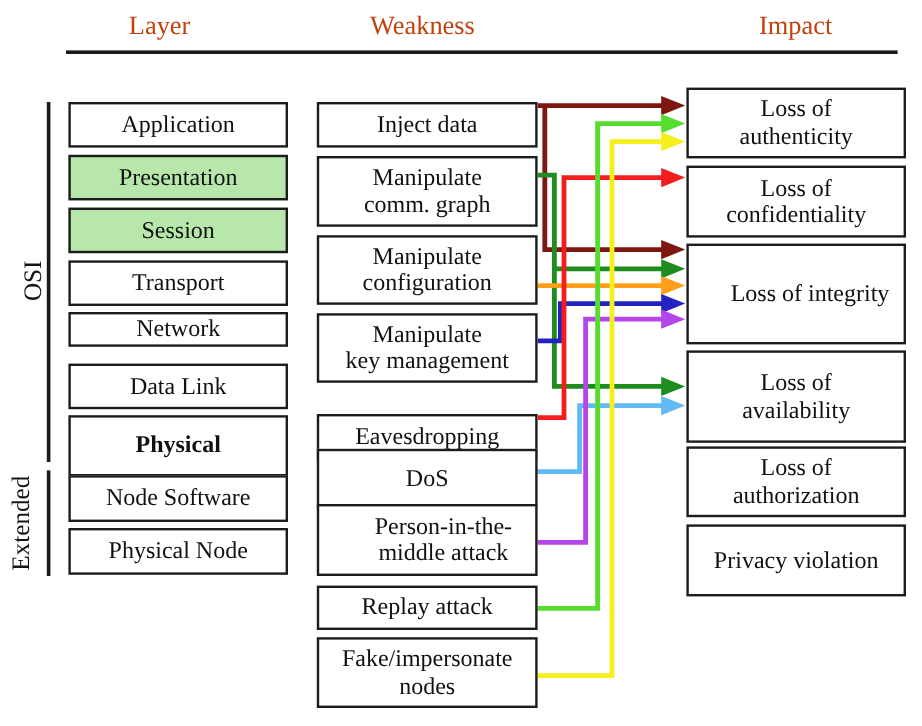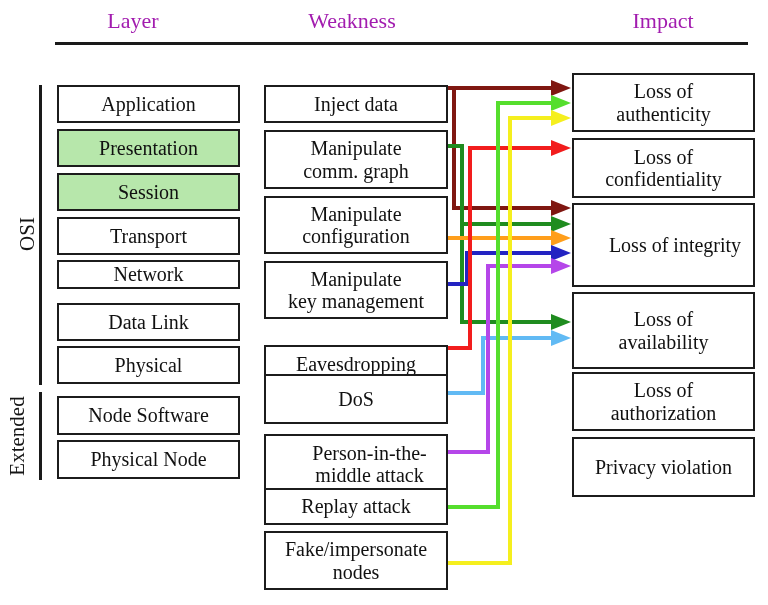--- a/index.html
+++ b/index.html
@@ -3,21 +3,21 @@
 <meta charset="utf-8">
 <style>
   html,body{margin:0;padding:0;background:#ffffff;}
   .canvas{
     position:relative;width:768px;height:605px;background:#ffffff;
     font-family:"Liberation Serif","DejaVu Serif",serif;color:#111;
     overflow:hidden;
   }
   .col-header{
     position:absolute;top:8px;width:160px;text-align:center;
-    font-size:22px;color:#a21caf;
+    font-size:22px;color:#c2410c;
   }
   .header-rule{
     position:absolute;left:55px;top:42px;width:693px;height:3px;background:#1a1a1a;
   }
   .box{
     position:absolute;box-sizing:border-box;border:2.5px solid #1c1c1c;background:#ffffff;
     display:flex;align-items:center;justify-content:center;text-align:center;
     font-size:20px;line-height:1.12;white-space:pre-line;padding:0 1px;
   }
   .layer-col{left:57px;width:183px;}
@@ -69,34 +69,34 @@
   <div class="group-line" style="top:85px;height:300px;"></div>
   <div class="group-label" style="left:-42px;top:423px;">Extended</div>
   <div class="group-line" style="top:392px;height:88px;"></div>
 
   <div class="box layer-col" style="top:85px;height:38px;">Application</div>
   <div class="box layer-col" style="top: 129px; height: 38px; background: rgb(183, 231, 171);">Presentation</div>
   <div class="box layer-col" style="top: 173px; height: 38px; background: rgb(183, 231, 171);">Session</div>
   <div class="box layer-col" style="top:217px;height:38px;">Transport</div>
   <div class="box layer-col" style="top:260px;height:29px;">Network</div>
   <div class="box layer-col" style="top:303px;height:38px;">Data Link</div>
-  <div class="box layer-col" style="top:346px;height:38px;">Physical</div>
+  <div class="box layer-col" style="top:346px;height:51px;font-weight:bold;">Physical</div>
   <div class="box layer-col" style="top:396px;height:39px;">Node Software</div>
   <div class="box layer-col" style="top:440px;height:39px;">Physical Node</div>
 
   <div class="box weak-col" style="top:85px;height:38px;">Inject data</div>
   <div class="box weak-col" style="top:130px;height:59px;">Manipulate
 comm. graph</div>
   <div class="box weak-col" style="top:196px;height:58px;">Manipulate
 configuration</div>
   <div class="box weak-col" style="top:261px;height:58px;">Manipulate
 key management</div>
   <div class="box weak-col" style="top:325px;height:38px;margin-top:20px;">Eavesdropping</div>
   <div class="box weak-col" style="top:374px;height:50px;">DoS</div>
-  <div class="box weak-col" style="top:434px;height:60px;padding-left:28px;">Person-in-the-
+  <div class="box weak-col" style="top:420px;height:60px;padding-left:28px;">Person-in-the-
 middle attack</div>
   <div class="box weak-col" style="top:488px;height:37px;">Replay attack</div>
   <div class="box weak-col" style="top:531px;height:59px;">Fake/impersonate
 nodes</div>
 
   <div class="box impact-col" style="top:73px;height:59px;">Loss of
 authenticity</div>
   <div class="box impact-col" style="top:138px;height:60px;">Loss of
 confidentiality</div>
   <div class="box impact-col" style="top:203px;height:84px;padding-left:24px;">Loss of integrity</div>

